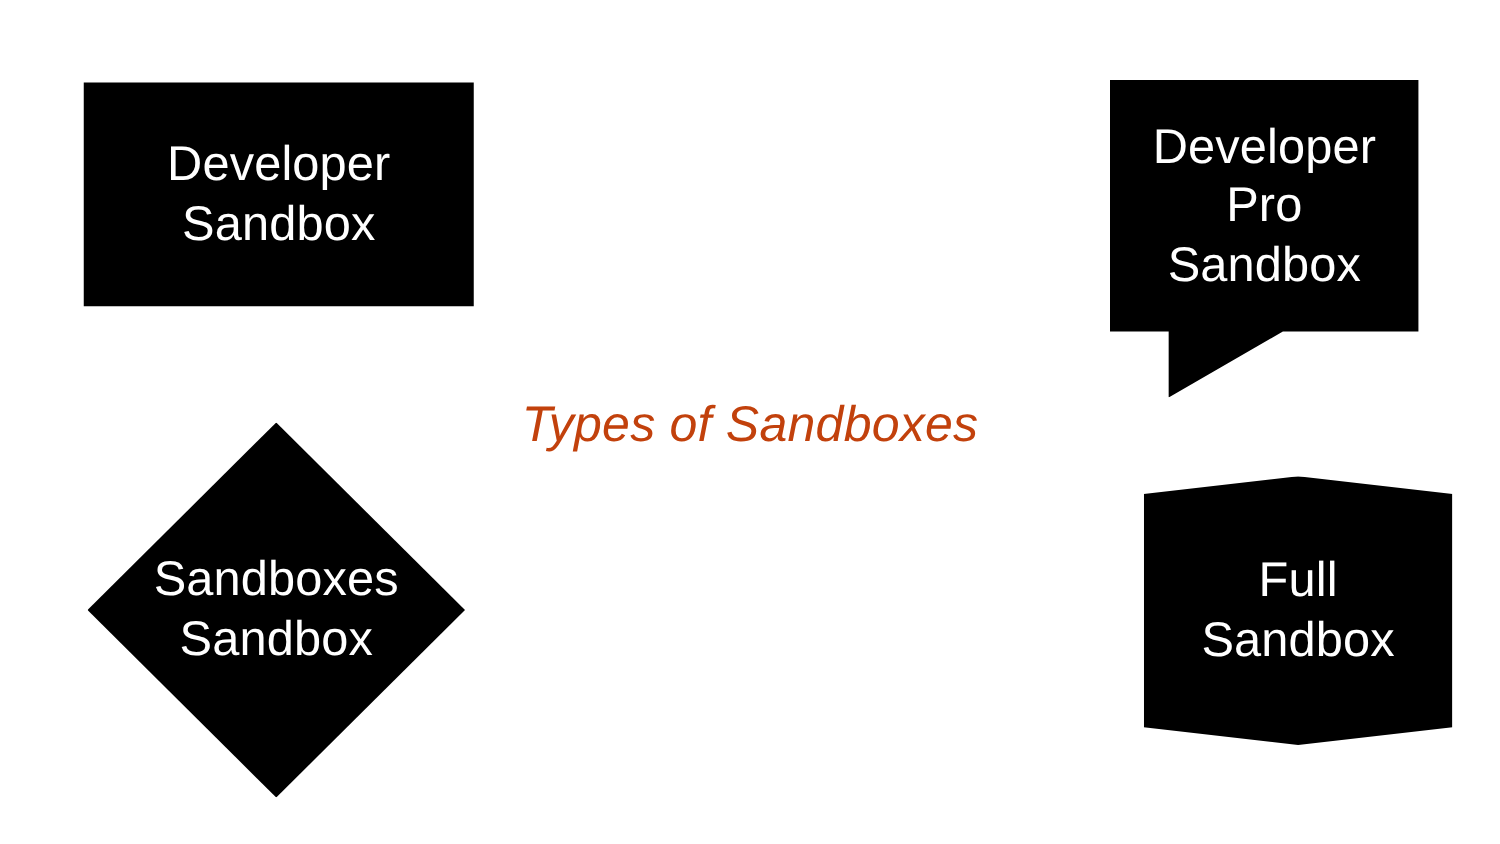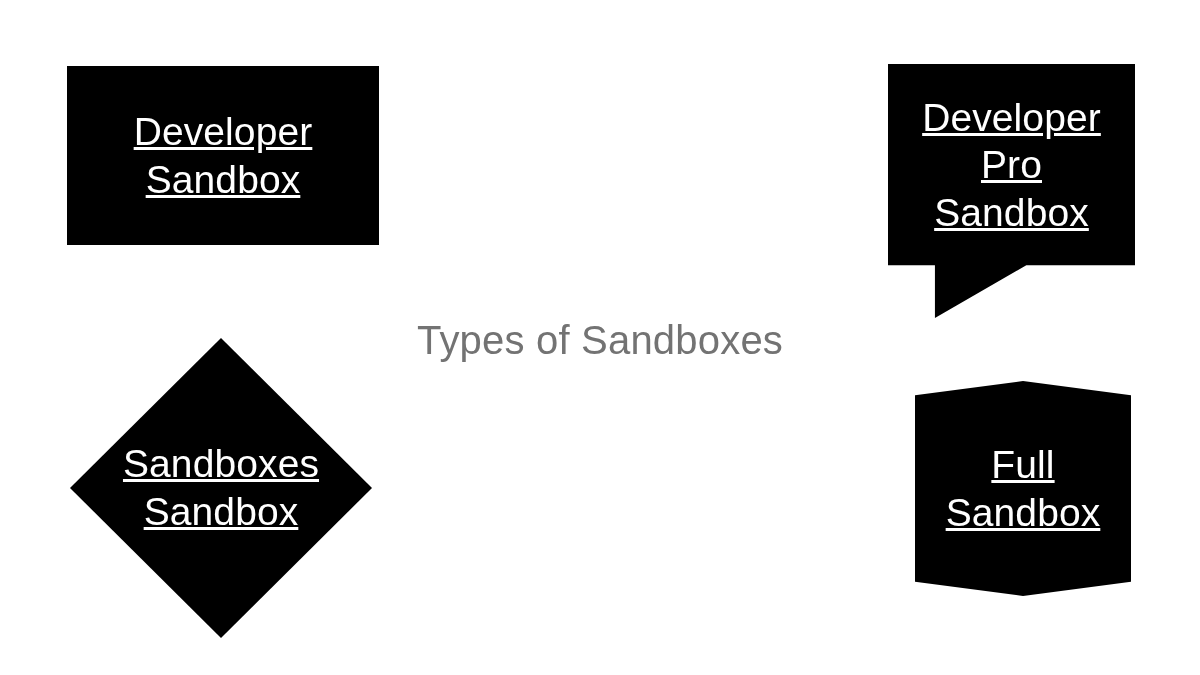--- a/index.html
+++ b/index.html
@@ -35,21 +35,20 @@
   .node .label {
     position: relative;
     z-index: 2;
     color: #ffffff;
     text-align: center;
     line-height: 1.22;
     font-weight: 400;
     letter-spacing: 0.1px;
     white-space: pre-line;
     font-size: 39px;
-    text-decoration: underline;
   }
 
   
   #node-developer-sandbox {
     left: 67px;
     top: 66px;
     width: 312px;
     height: 179px;
   }
   #node-developer-sandbox .shape {
@@ -88,21 +87,21 @@
     height: 300px;
   }
   #node-partially-sandbox .shape {
     clip-path: polygon(50% 0%, 100% 50%, 50% 100%, 0% 50%);
   }
 
   
   #node-full-sandbox {
     left: 915px;
     top: 381px;
-    width: 216px;
+    width: 247px;
     height: 215px;
   }
   #node-full-sandbox .shape {
     clip-path: polygon(
       50% 0%,
       100% 6.6%,
       100% 93.4%,
       50% 100%,
       0% 93.4%,
       0% 6.6%
@@ -112,23 +111,24 @@
   
   #diagram-title {
     position: absolute;
     left: 0;
     top: 317px;
     width: 1200px;
     text-align: center;
     font-size: 40px;
     font-weight: 400;
     letter-spacing: 0.2px;
-    color: #737373;
+    color: #c2410c;
     line-height: 1.15;
     white-space: nowrap;
+    font-style: italic;
   }
 </style>
 </head>
 <body>
 
 <div id="canvas">
 
   <div class="node" id="node-developer-sandbox">
     <div class="shape"></div>
     <div class="label">Developer

